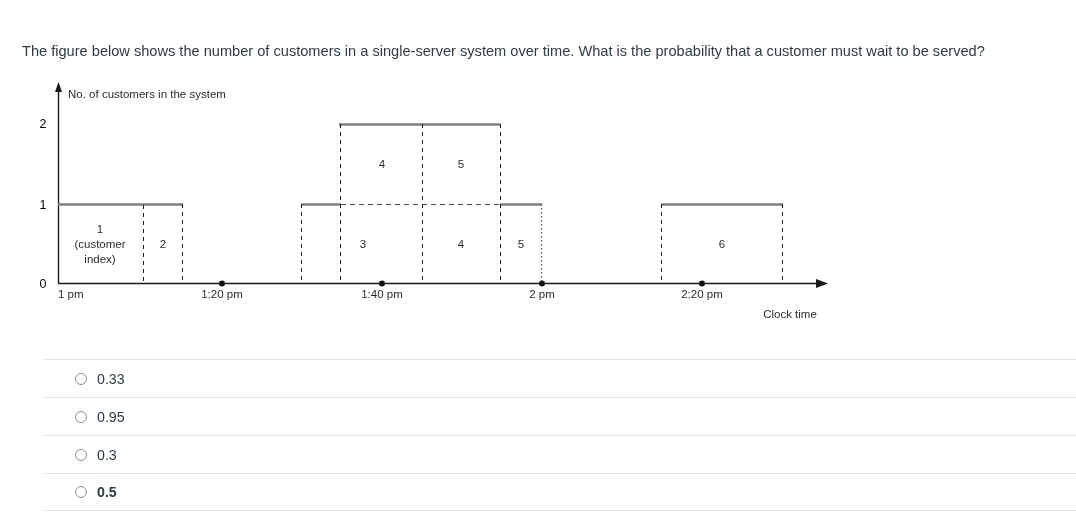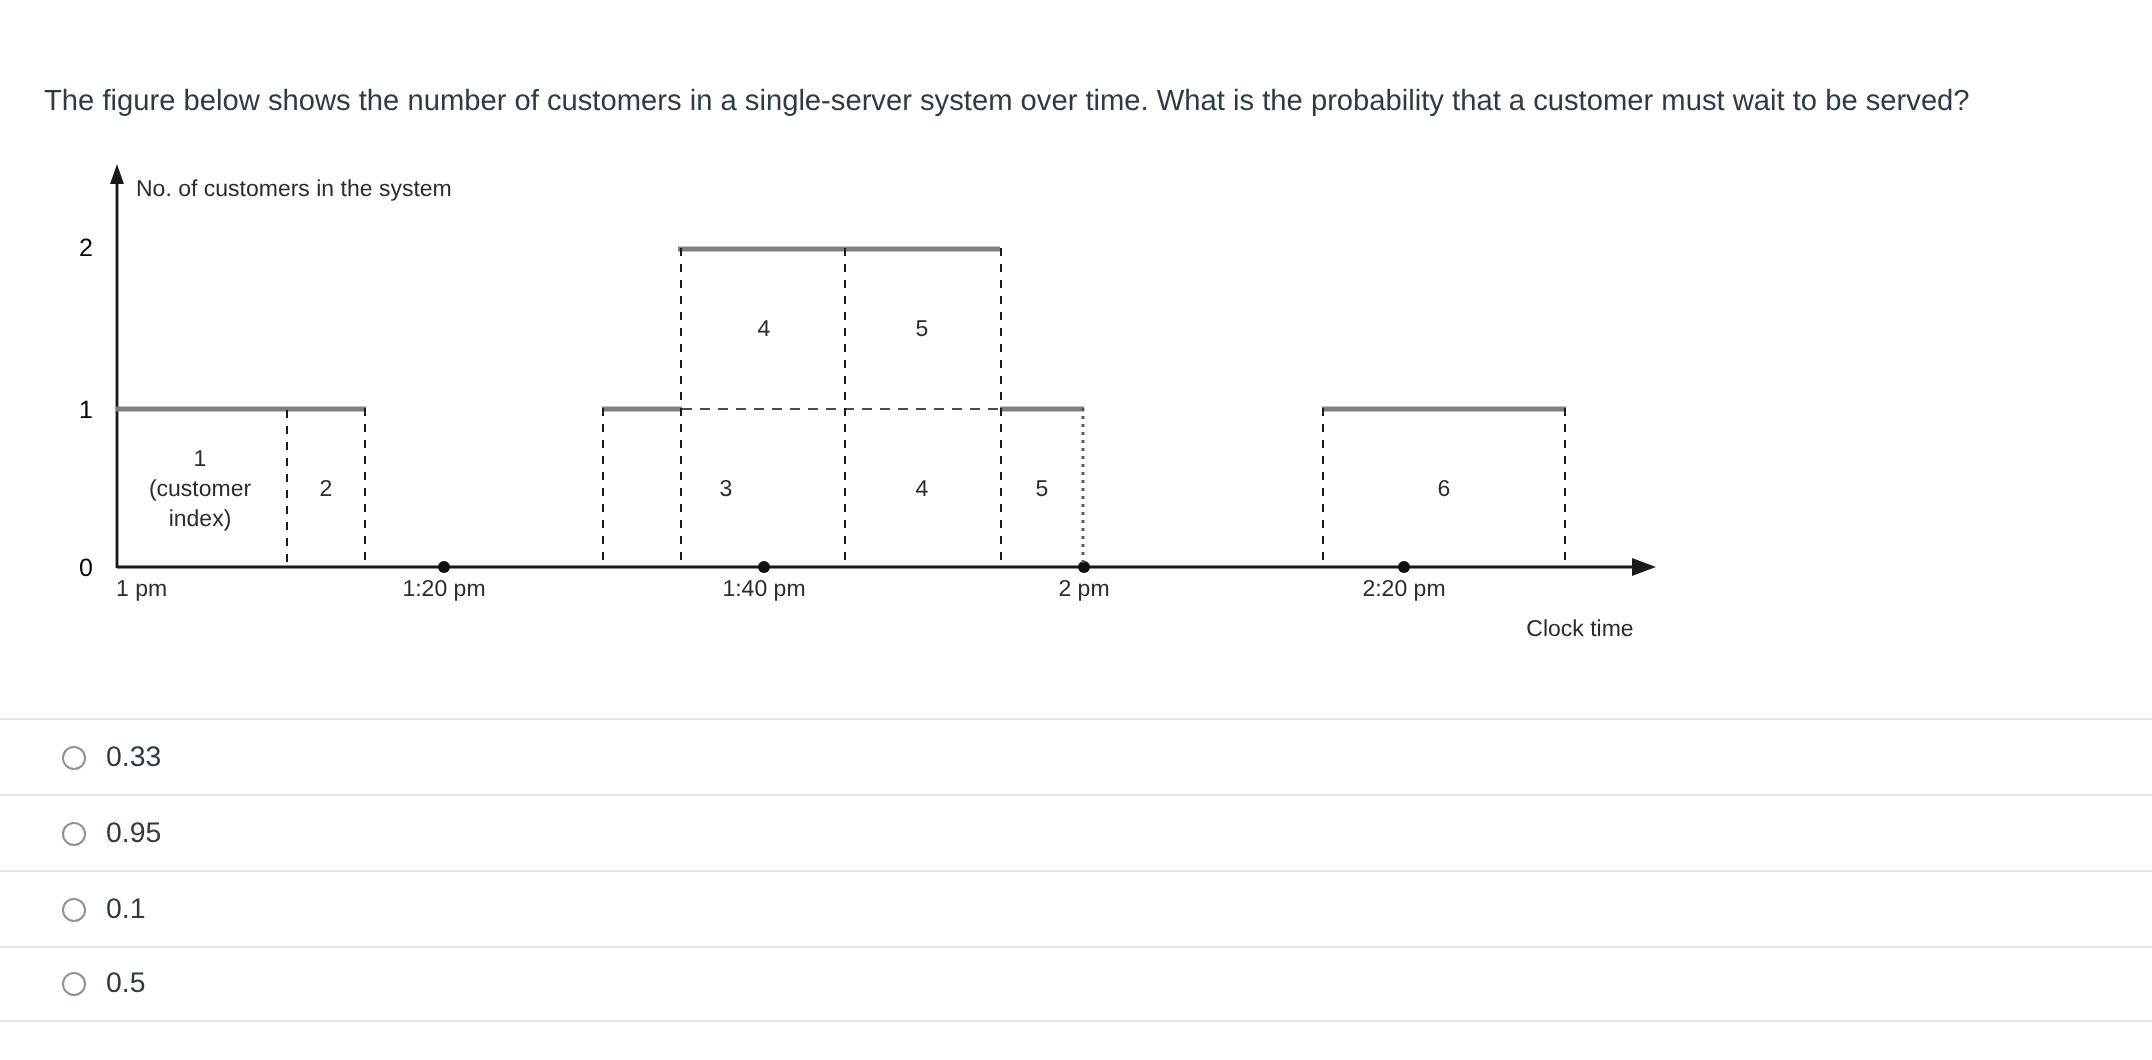--- a/index.html
+++ b/index.html
@@ -53,22 +53,23 @@
     width: 1076px;
   }
   .option-row {
     position: relative;
     height: 38px;
     border-top: 1px solid #e3e5e7;
     display: flex;
     align-items: center;
     padding-left: 31px;
     cursor: pointer;
+    margin-left: 44px;
   }
-  .option-row:last-child { border-bottom: 1px solid #e3e5e7; }
+  .option-row:last-child { border-bottom: 1px solid #e3e5e7; font-weight: bold; }
   .radio {
     width: 12px; height: 12px;
     border: 1px solid #8b9196;
     border-radius: 50%;
     background: #fff;
     flex: 0 0 auto;
   }
   .option-label {
     margin-left: 10px;
     font-size: 14.2px;
@@ -168,21 +169,21 @@
       <span class="option-label">0.33</span>
     </div>
 
     <div class="option-row">
       <span class="radio"></span>
       <span class="option-label">0.95</span>
     </div>
 
     <div class="option-row">
       <span class="radio"></span>
-      <span class="option-label">0.1</span>
+      <span class="option-label">0.3</span>
     </div>
 
     <div class="option-row">
       <span class="radio"></span>
       <span class="option-label">0.5</span>
     </div>
 
   </div>
 
 </div>

